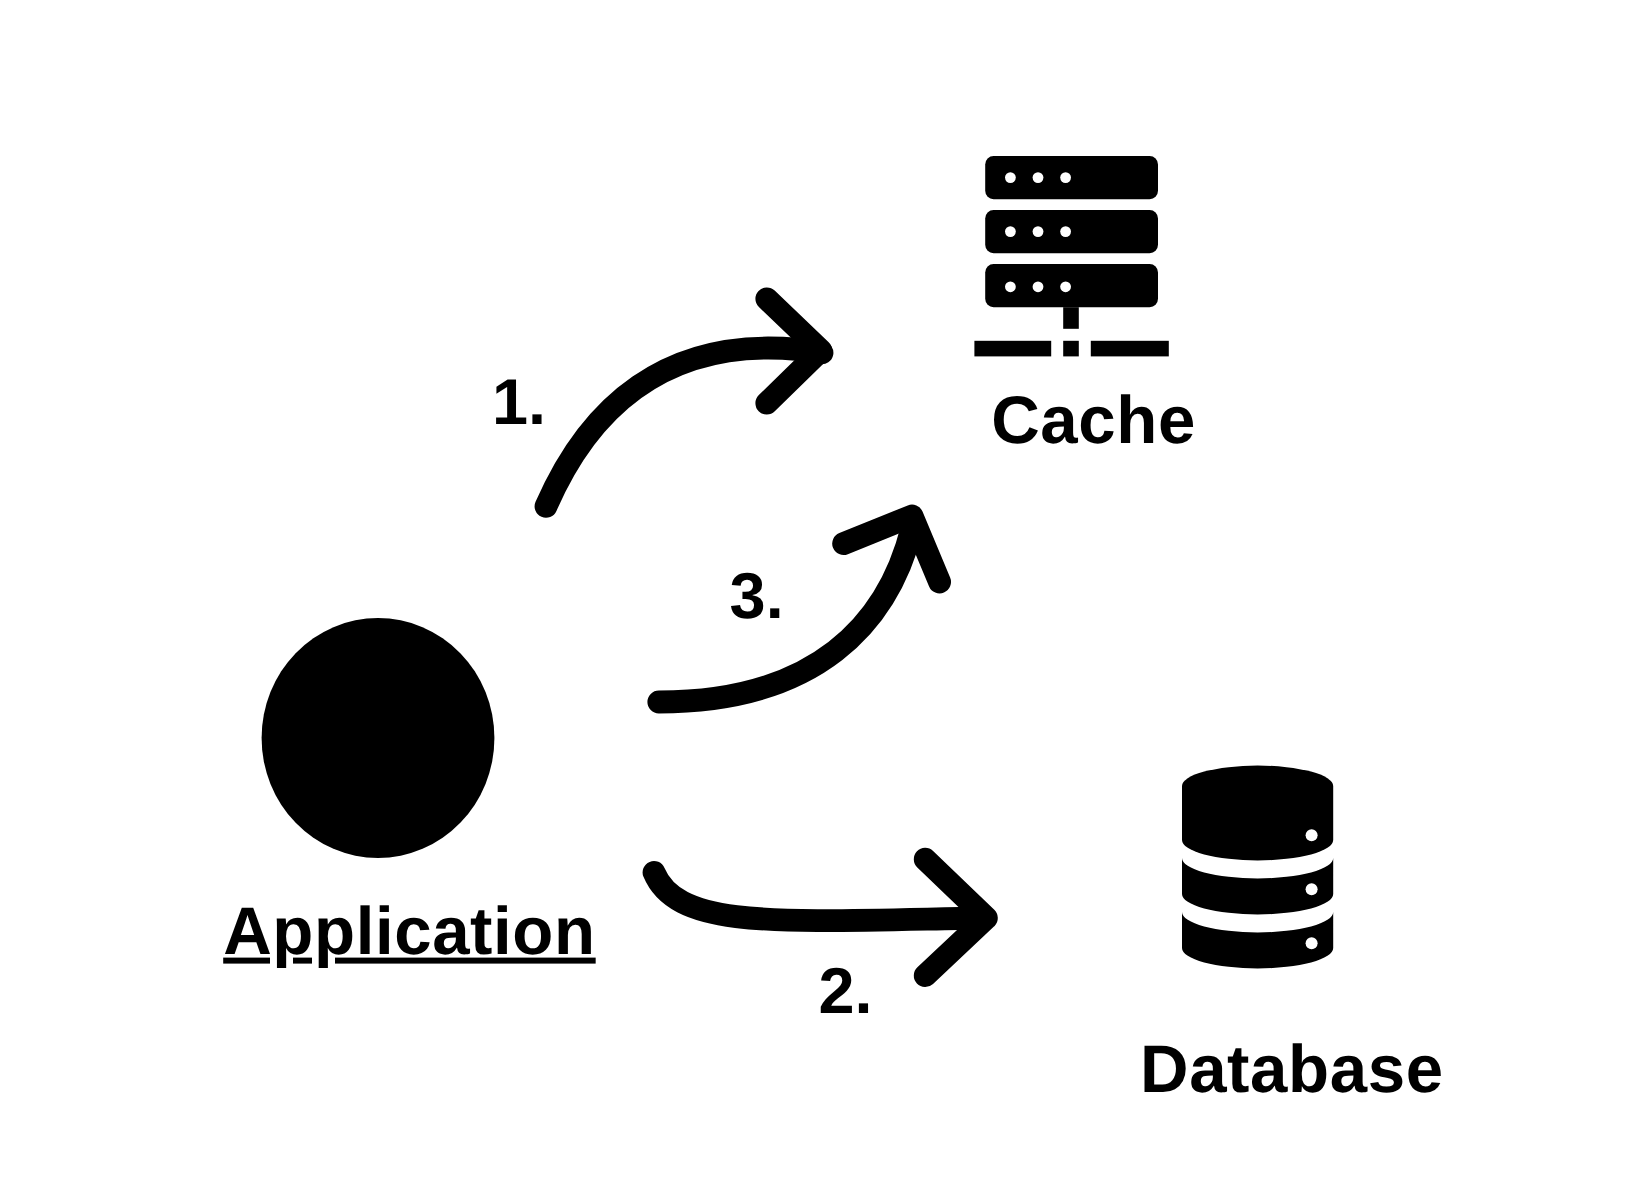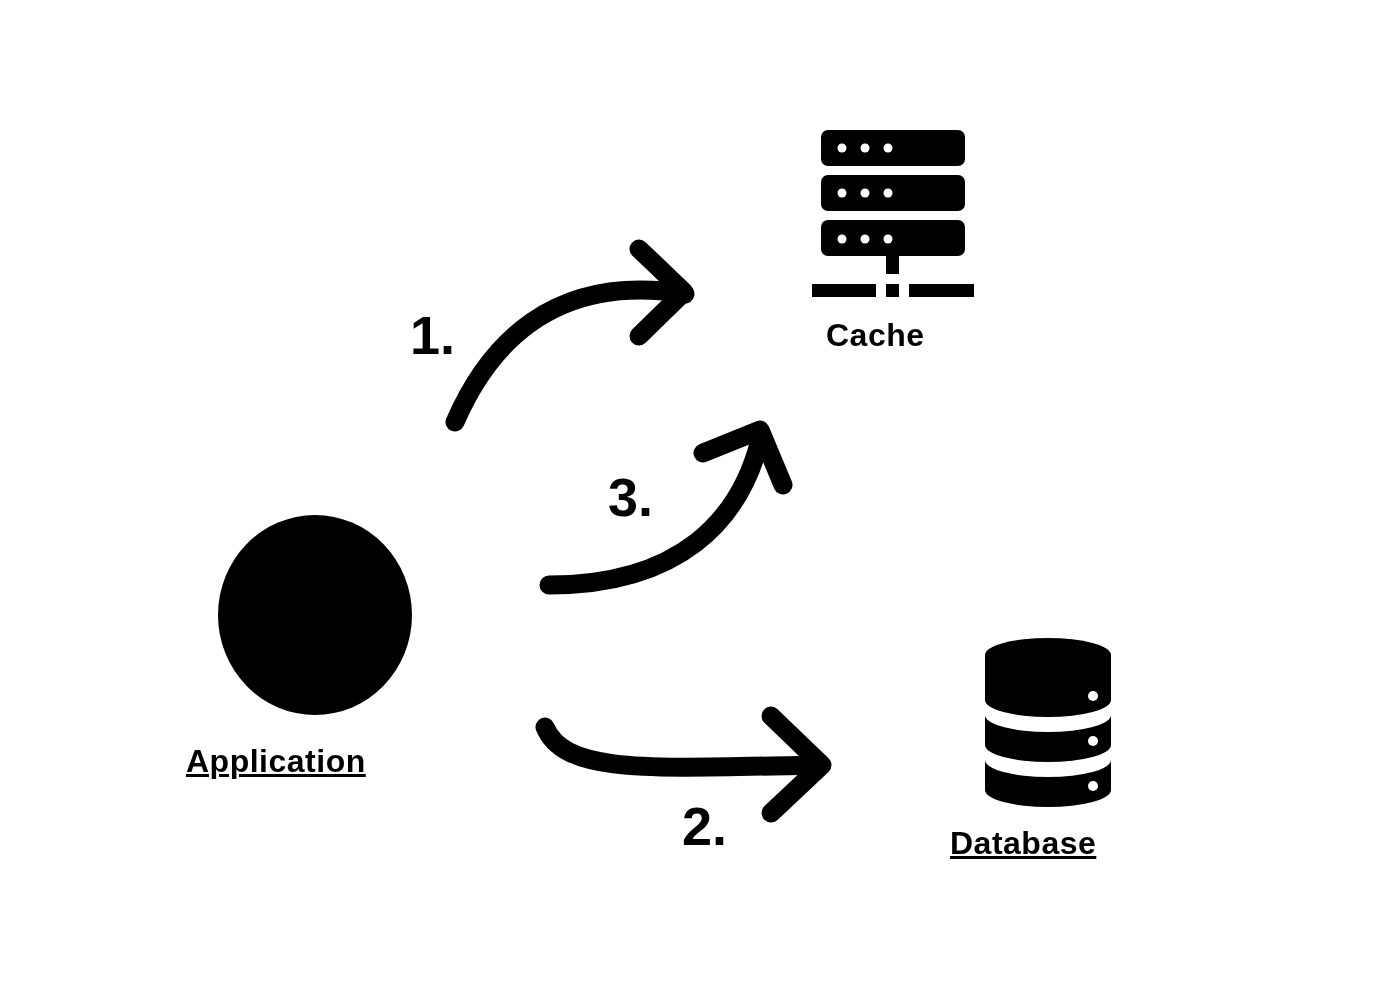--- a/index.html
+++ b/index.html
@@ -1,19 +1,19 @@
 <!DOCTYPE html>
 <html><head>
   <meta charset="utf-8">
   <style>
     html, body { margin: 0; padding: 0; background: #ffffff; }
     body { width: 1376px; height: 1000px; position: relative; overflow: hidden; font-family: "Liberation Sans", sans-serif; }
     #canvas { position: absolute; left: 0; top: 0; width: 1376px; height: 1000px; }
     .label { position: absolute; font-family: "Liberation Sans", sans-serif; font-weight: bold; color: #000; white-space: nowrap; }
-    .node-label { font-size: 32px; letter-spacing: 0.5px; }
+    .node-label { font-size: 56px; letter-spacing: 0.5px; }
     .step-label { font-size: 54px; }
   </style>
 </head>
 <body>
 
 <svg id="canvas" viewBox="0 0 1376 1000" xmlns="http://www.w3.org/2000/svg">
 
   <ellipse cx="315" cy="615" rx="97" ry="100" fill="#000"></ellipse>
 
   <g>
@@ -59,17 +59,17 @@
     </g>
     <g>
       <path d="M545 727 C565 775 650 768 820 765"></path>
       <path d="M771 716 L822 765 L771 813"></path>
     </g>
   </g>
 </svg>
 
 <div class="label node-label" style="left:186px; top:743px;text-decoration:underline;">Application</div>
 <div class="label node-label" style="left:826px; top:317px;">Cache</div>
-<div class="label node-label" style="left:950px; top:825px;text-decoration:underline;">Database</div>
+<div class="label node-label" style="left:950px; top:858px;">Database</div>
 
 <div class="label step-label" style="left:410px; top:304px;">1.</div>
 <div class="label step-label" style="left:682px; top:795px;">2.</div>
 <div class="label step-label" style="left:608px; top:466px;">3.</div>
 
 </body></html>

